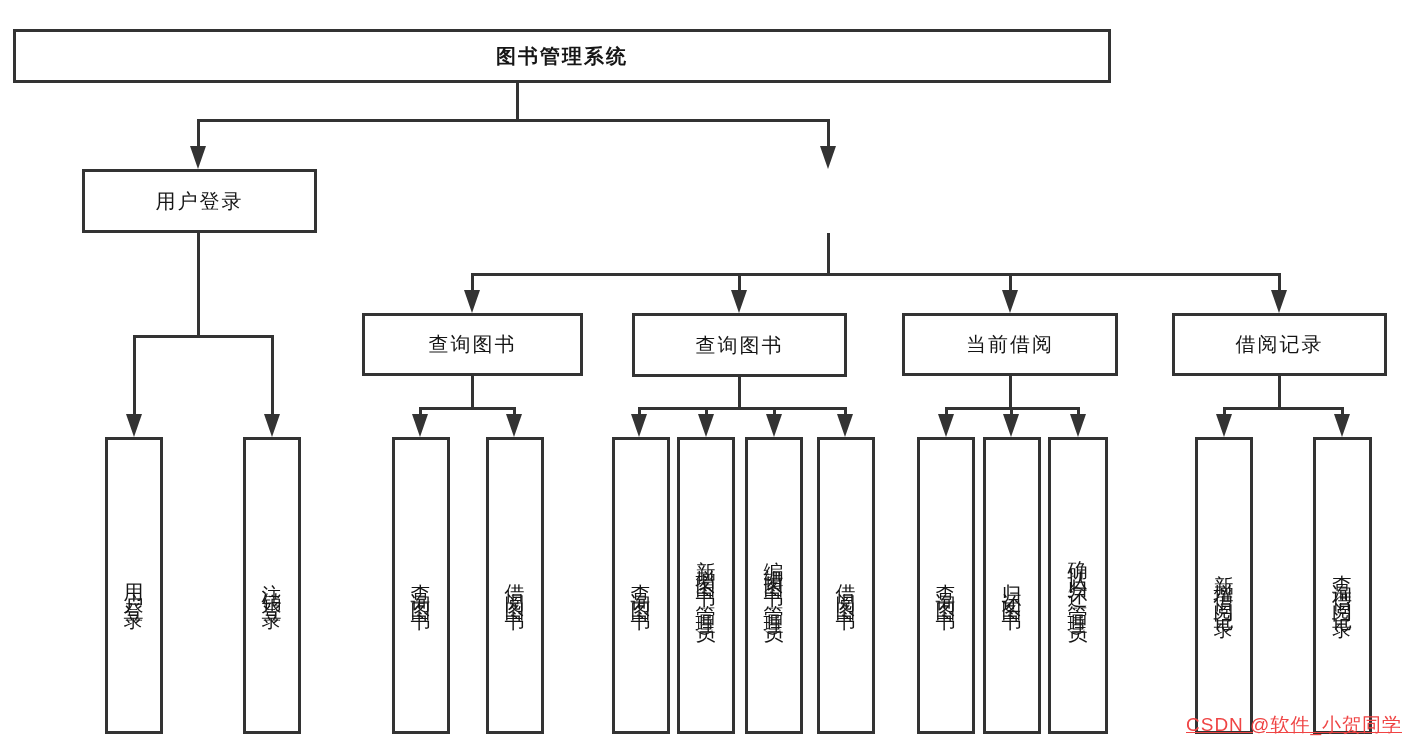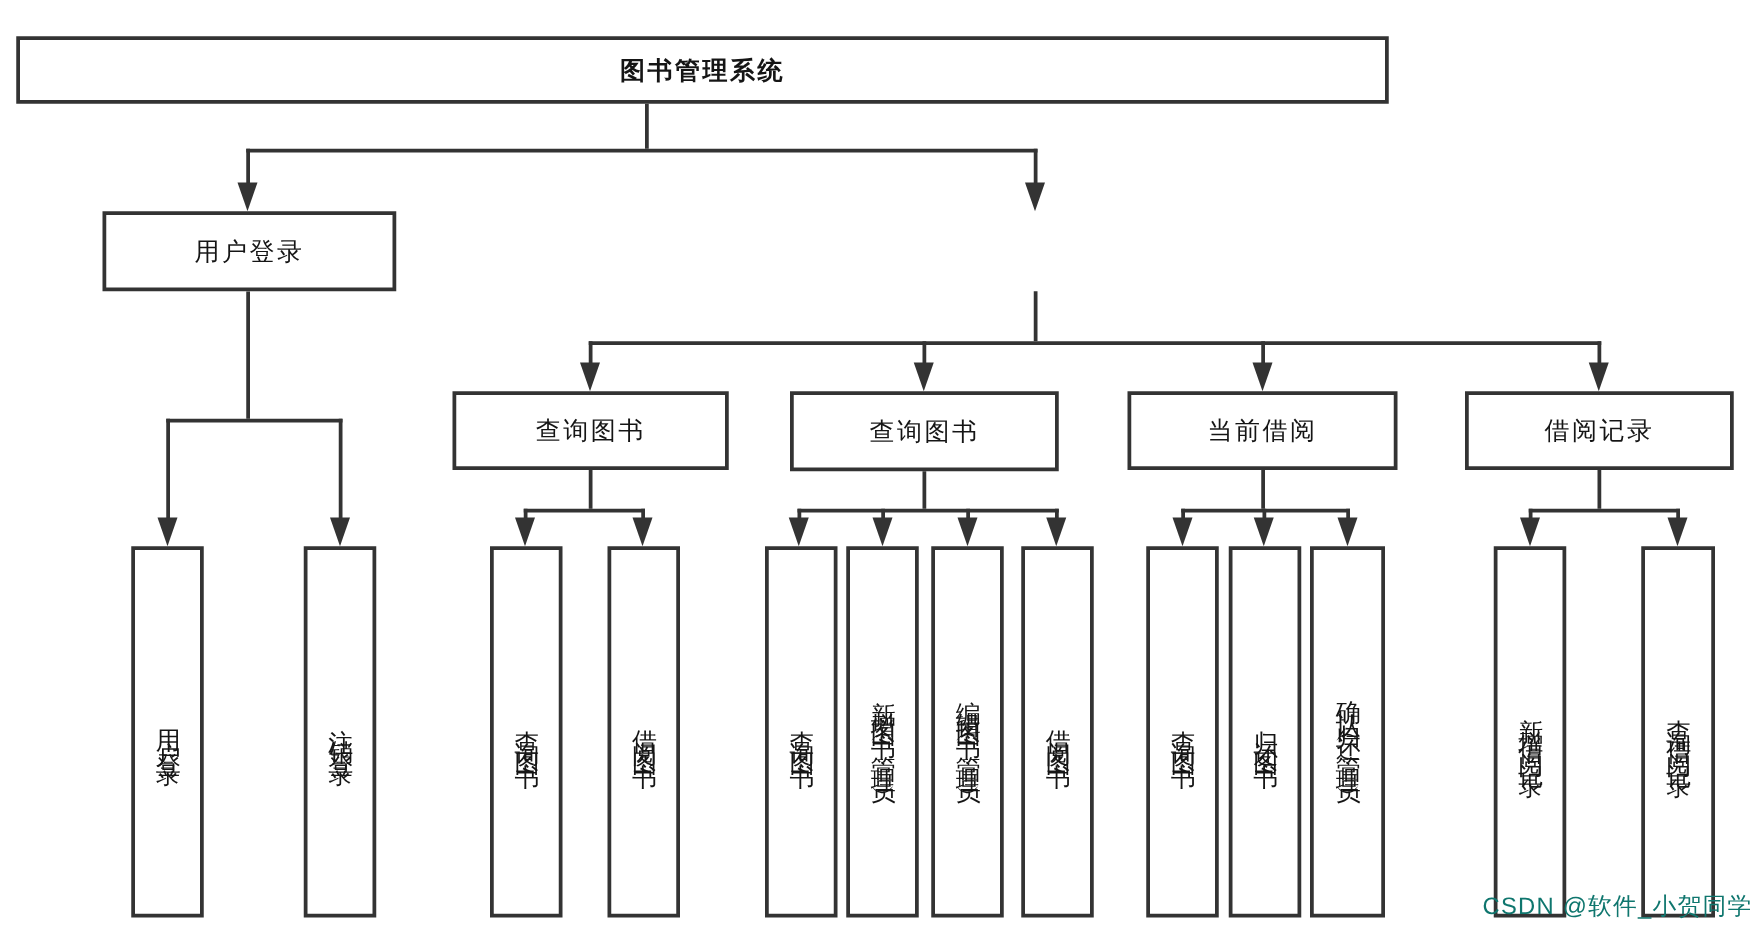--- a/index.html
+++ b/index.html
@@ -20,21 +20,21 @@
   }
   .vl { position:absolute; width:3px; background:#333333; }
   .hl { position:absolute; height:3px; background:#333333; }
   .arr {
     position:absolute; width:0; height:0;
     border-left:8px solid transparent; border-right:8px solid transparent;
     border-top:23px solid #333333;
   }
   .watermark {
     position:absolute; left:1186px; top:712px; z-index:10;
-    font-size:19px; color:#0f766e; letter-spacing:1px; white-space:nowrap;
+    font-size:19px; color:#ef4444; letter-spacing:1px; white-space:nowrap;text-decoration:underline;
   }
 </style>
 </head>
 <body>
 
 <div class="stage">
 
   <div class="vl" style="left:516px;top:68px;height:51px;"></div>
   <div class="hl" style="left:197px;top:119px;width:633px;"></div>
   <div class="vl" style="left:197px;top:119px;height:30px;"></div>

